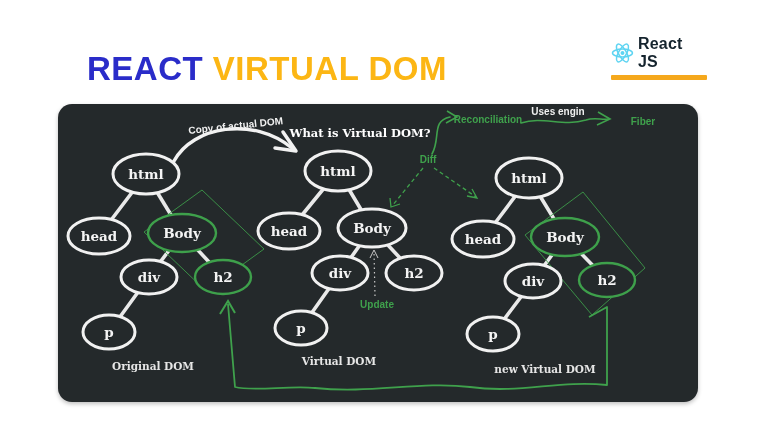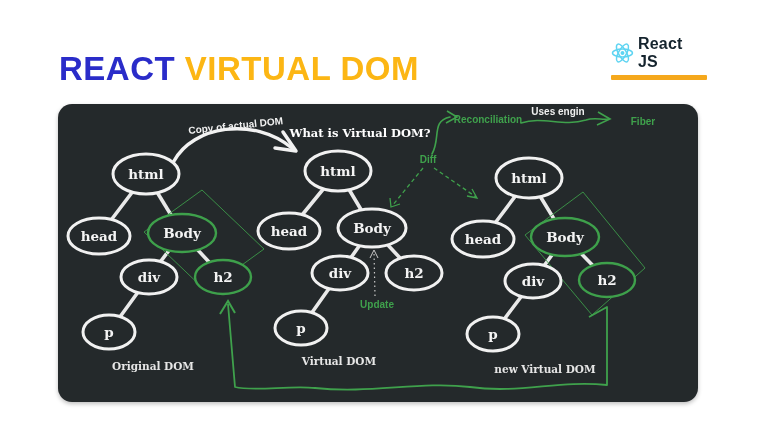--- a/index.html
+++ b/index.html
@@ -1,21 +1,21 @@
 <!DOCTYPE html>
 <html><head>
 <meta charset="utf-8">
 <style>
   html,body{margin:0;padding:0;}
   body{background:#ffffff;font-family:"Liberation Sans",sans-serif;}
   .slide{position:relative;width:768px;height:432px;background:#ffffff;overflow:hidden;}
 
   .title{position:absolute;left:59px;top:30px;font-size:33px;font-weight:800;
          letter-spacing:.5px;line-height:1;white-space:nowrap;}
-  .title .blue{color:#2a2cc9;}
+  .title .blue{color:#2a2cc9;margin-left:28px;}
   .title .yellow{color:#fcb614;}
 
   .logo{position:absolute;top:35px;right:61px;width:96px;}
   .logo-row{display:flex;align-items:center;gap:4px;}
   .logo-text{font-size:16px;font-weight:700;color:#15242e;letter-spacing:.2px;}
   .logo-underline{margin-top:4px;height:5px;width:96px;background:#f5a81c;border-radius:1px;}
 
   .panel{position:absolute;left:58px;top:104px;width:640px;height:298px;
          background:#24292b;border-radius:14px;box-shadow:0 2px 4px rgba(0,0,0,.25);}
   .panel svg{display:block;}

